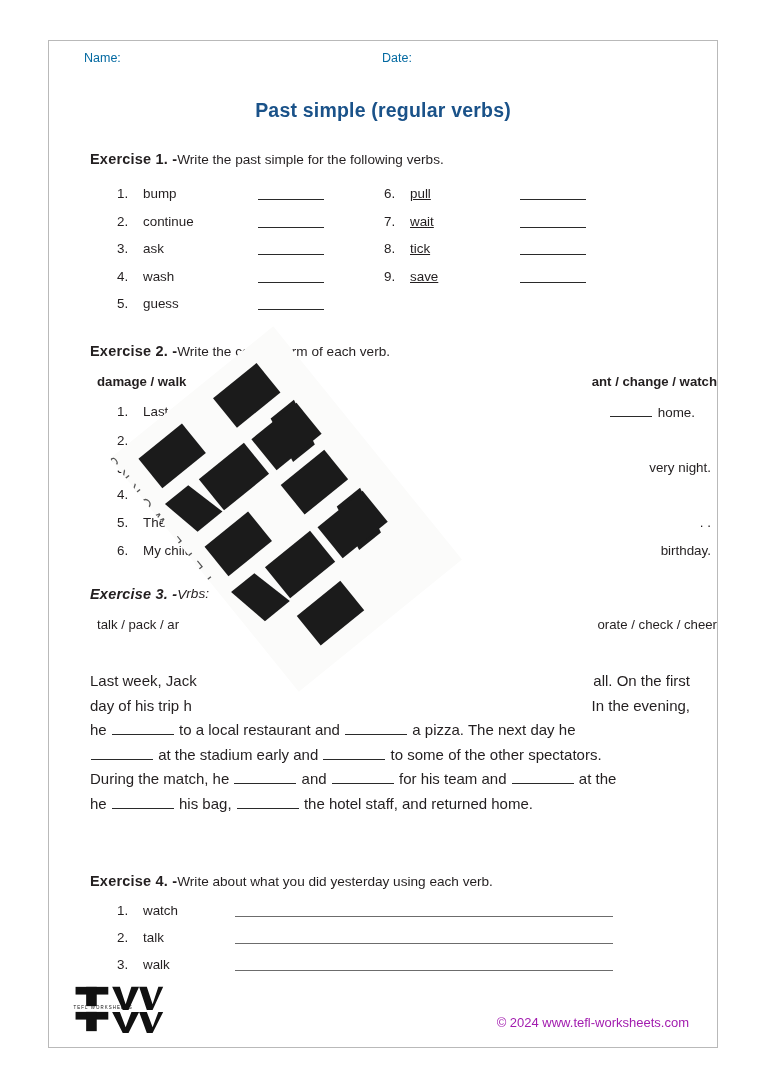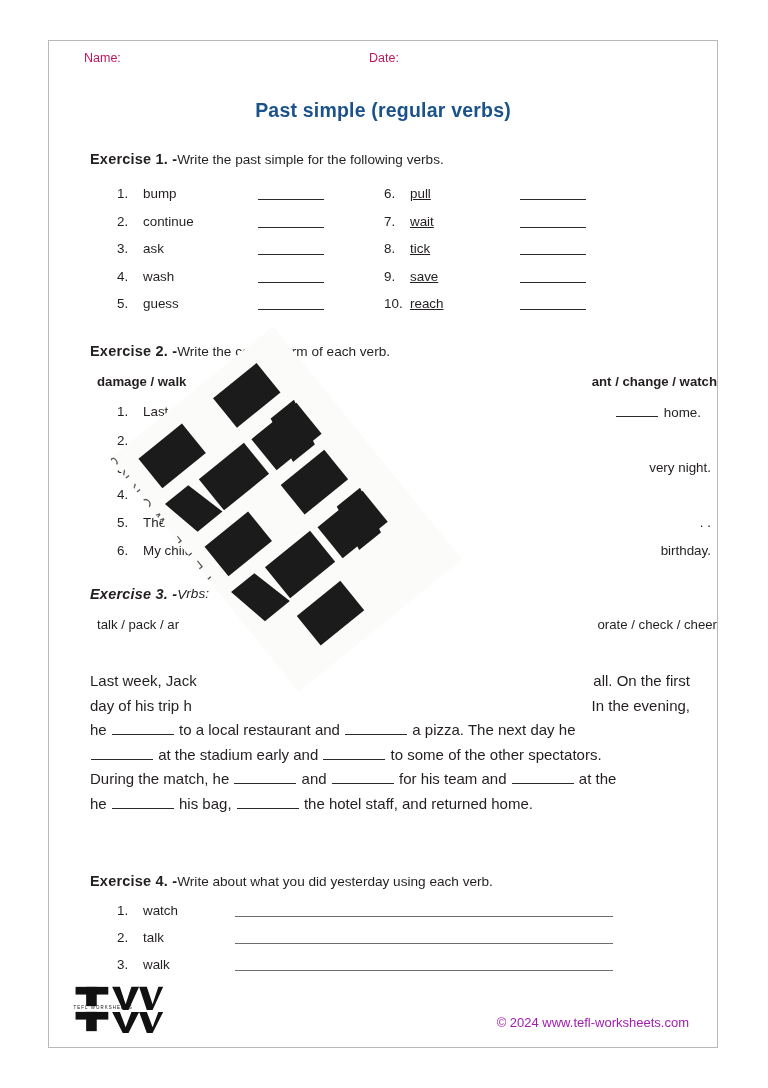--- a/index.html
+++ b/index.html
@@ -32,24 +32,24 @@
   }
 
   
   .hdr {
     position: absolute;
     top: 10px;
     left: 0;
     width: 100%;
     height: 22px;
     font-size: 12.5px;
-    color: #be185d;
+    color: #0369a1;
   }
   .hdr .name-label { position: absolute; left: 35px; top: 0; }
-  .hdr .date-label { position: absolute; left: 320px; top: 0; }
+  .hdr .date-label { position: absolute; left: 333px; top: 0; }
 
   .title {
     position: absolute;
     top: 58px;
     left: 0;
     width: 100%;
     text-align: center;
     font-size: 19.5px;
     font-weight: bold;
     color: #1a5289;
@@ -272,40 +272,35 @@
       <div class="ex1-row">
         <span class="ex1-num">8.</span>
         <span class="ex1-verb">tick</span>
         <span class="ex1-blank"></span>
       </div>
       <div class="ex1-row">
         <span class="ex1-num">9.</span>
         <span class="ex1-verb">save</span>
         <span class="ex1-blank"></span>
       </div>
-      <div class="ex1-row">
-        <span class="ex1-num">10.</span>
-        <span class="ex1-verb">reach</span>
-        <span class="ex1-blank"></span>
-      </div>
     </div>
   </div>
 
   <div class="ex-head" id="ex2-head">
     <b>Exercise 2. -</b><span class="q">Write the correct form of each verb.</span>
   </div>
 
   <div class="bank" id="ex2-bank">
     <span style="float:left">damage / walk</span>
     <span style="float:right">ant / change / watch</span>
   </div>
 
   <div class="ex2-list">
     <div class="ex2-row">
-      <span class="n">1.</span><span>Last nigh</span><span style="float:right;margin-right:16px"><span class="blk-sm"></span> <span>home.</span></span>
+      <span class="n">1.</span><span>Last nigh</span><span style="float:right;margin-right:22px"><span class="blk-sm"></span> <span>home.</span></span>
     </div>
     <div class="ex2-row">
       <span class="n">2.</span><span>Lina</span> <span class="blk-sm"></span>
     </div>
     <div class="ex2-row">
       <span class="n">3.</span><span>We</span> <span class="blk-sm"></span><span style="float:right;margin-right:6px">very night.</span>
     </div>
     <div class="ex2-row">
       <span class="n">4.</span><span>The truck</span>
     </div>

